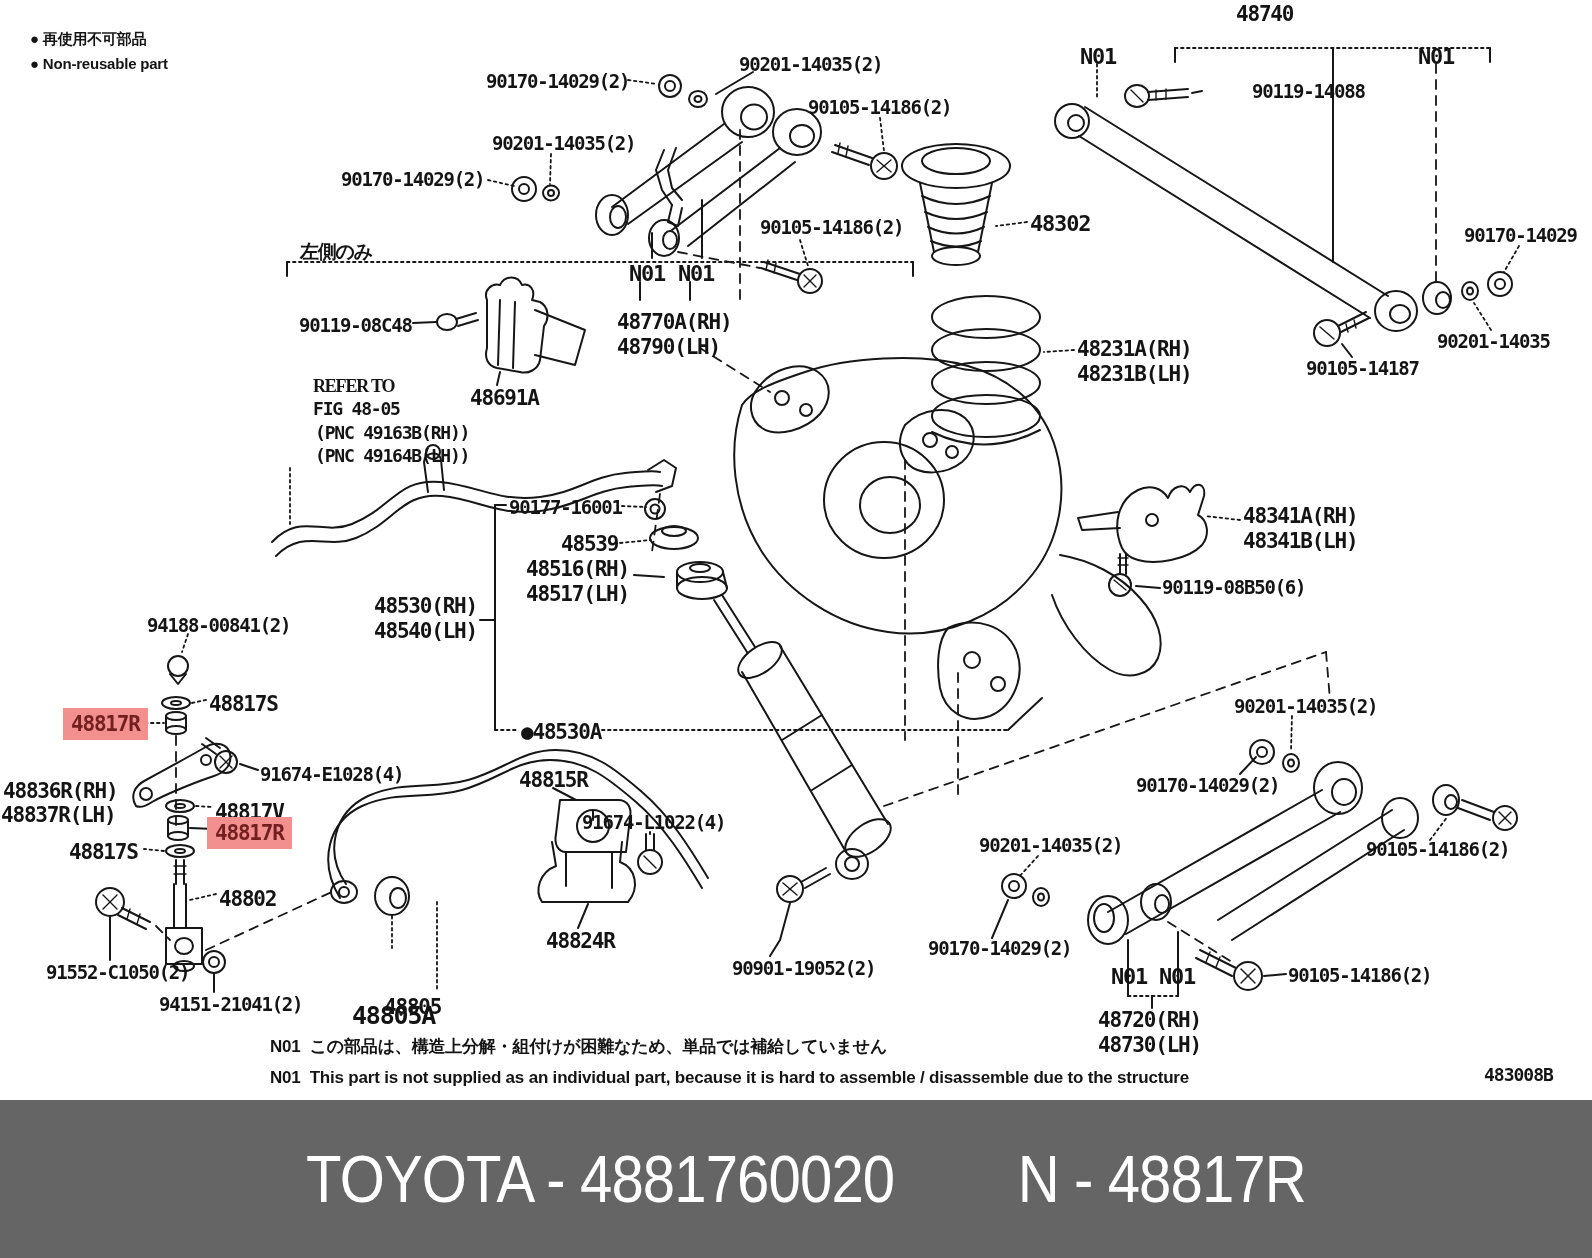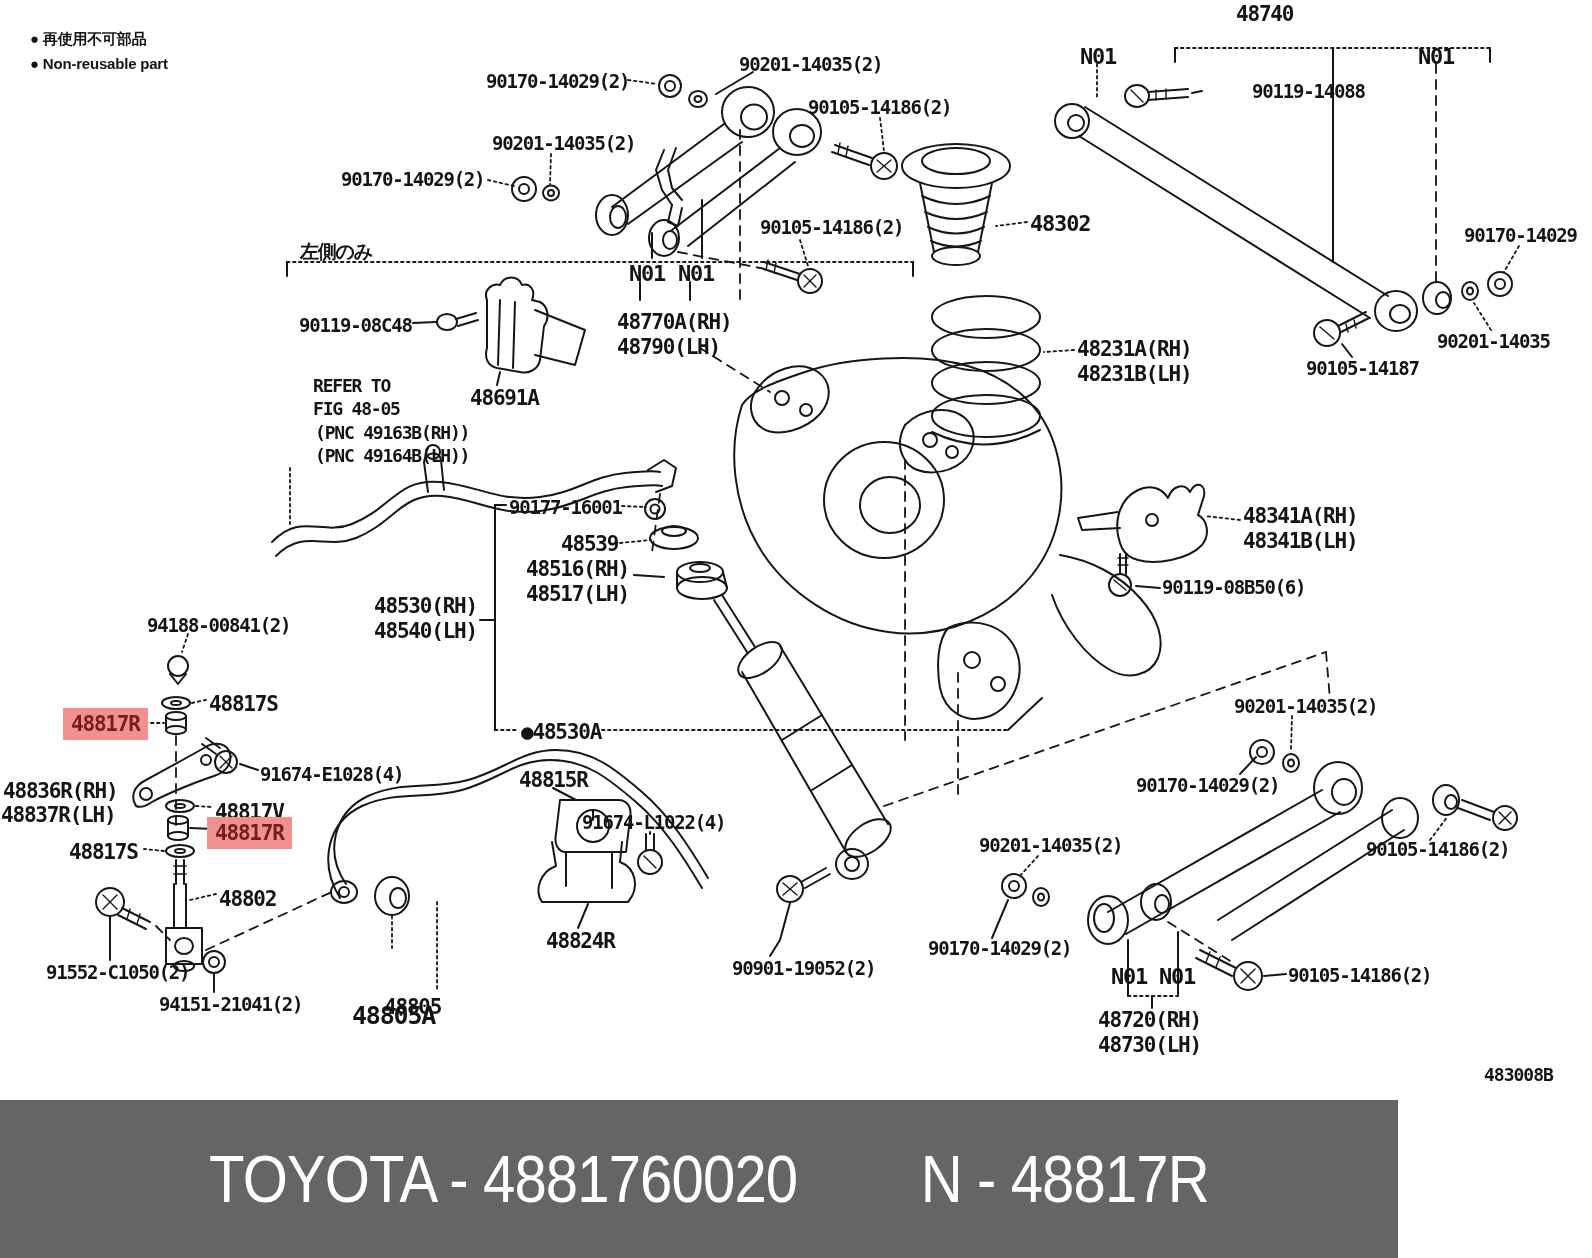--- a/index.html
+++ b/index.html
@@ -14,21 +14,21 @@
   .plabel{position:absolute;font-family:"DejaVu Sans Mono","Liberation Mono",monospace;
           font-weight:bold;font-size:19px;line-height:1.05;letter-spacing:-1.2px;
           color:#141414;white-space:pre;}
   .plabel.hl{background:var(--hl-bg,#f29090);color:var(--hl-tx,#741f1f);padding:5px 8px;}
   .legend{position:absolute;left:30px;top:26px;font-size:15px;font-weight:bold;line-height:25px;letter-spacing:-0.2px;}
   .legend div{white-space:pre;}
   .notes{position:absolute;left:270px;top:1031px;font-size:17px;font-weight:bold;line-height:31px;letter-spacing:-0.2px;}
   .notes div{white-space:pre;}
   .diagram-code{position:absolute;left:1484px;top:1064px;font-family:"DejaVu Sans Mono","Liberation Mono",monospace;
           font-weight:bold;font-size:18px;letter-spacing:-1px;}
-  .footer{position:absolute;left:0;top:1100px;width:1398px;height:158px;background:var(--ft-bg,#656565);
+  .footer{position:absolute;left:0;top:1100px;width:1592px;height:158px;background:var(--ft-bg,#656565);
           display:flex;align-items:center;justify-content:center;gap:64px;}
   .footer span{color:var(--ft-tx,#ffffff);font-size:66px;font-weight:400;white-space:pre;
           transform:scaleX(0.88);transform-origin:center;letter-spacing:-1px;}
 </style>
 </head>
 <body>
 
 <div class="stage">
 
   <svg class="art" width="1592" height="1100" viewBox="0 0 1592 1100">
@@ -392,21 +392,21 @@
       <span class="plabel" style="left: 1418px; top: 45px; font-size: 22px;">N01</span>
       <span class="plabel" style="left: 1206px; top: 82px; margin-left: 46px;">90119-14088</span>
       <span class="plabel" style="left: 1030px; top: 212px; font-size: 22px;">48302</span>
       <span class="plabel" style="left: 1464px; top: 226px;">90170-14029</span>
       <span class="plabel" style="left: 1437px; top: 332px;">90201-14035</span>
       <span class="plabel" style="left: 1306px; top: 359px;">90105-14187</span>
       <span class="plabel" style="left: 1077px; top: 338px; font-size: 21px;">48231A(RH)</span>
       <span class="plabel" style="left: 1077px; top: 363px; font-size: 21px;">48231B(LH)</span>
       <span class="plabel" style="left: 300px; top: 242px; font-size: 19px;">左側のみ</span>
       <span class="plabel" style="left: 299px; top: 316px;">90119-08C48</span>
-      <span class="plabel" style="left: 313px; top: 377px; font-size: 18px;">REFER TO</span>
+      <span class="plabel" style="left: 313px; top: 377px; font-size: 18px; font-family: Liberation Serif, serif;">REFER TO</span>
       <span class="plabel" style="left: 313px; top: 400px; font-size: 18px;">FIG 48-05</span>
       <span class="plabel" style="left: 315px; top: 424px; font-size: 18px;">(PNC 49163B(RH))</span>
       <span class="plabel" style="left: 315px; top: 447px; font-size: 18px;">(PNC 49164B(LH))</span>
       <span class="plabel" style="left: 470px; top: 387px; font-size: 21px;">48691A</span>
       <span class="plabel" style="left: 509px; top: 498px;">90177-16001</span>
       <span class="plabel" style="left: 561px; top: 533px; font-size: 21px;">48539</span>
       <span class="plabel" style="left: 526px; top: 558px; font-size: 21px;">48516(RH)</span>
       <span class="plabel" style="left: 526px; top: 583px; font-size: 21px;">48517(LH)</span>
       <span class="plabel" style="left: 374px; top: 595px; font-size: 21px;">48530(RH)</span>
       <span class="plabel" style="left: 374px; top: 620px; font-size: 21px;">48540(LH)</span>
@@ -437,20 +437,24 @@
       <span class="plabel" style="left: 979px; top: 836px;">90201-14035(2)</span>
       <span class="plabel" style="left: 928px; top: 939px;">90170-14029(2)</span>
       <span class="plabel" style="left: 1111px; top: 965px; font-size: 22px;">N01</span>
       <span class="plabel" style="left: 1159px; top: 965px; font-size: 22px;">N01</span>
       <span class="plabel" style="left: 1366px; top: 840px;">90105-14186(2)</span>
       <span class="plabel" style="left: 1288px; top: 966px;">90105-14186(2)</span>
       <span class="plabel" style="left: 1098px; top: 1009px; font-size: 21px;">48720(RH)</span>
       <span class="plabel" style="left: 1098px; top: 1034px; font-size: 21px;">48730(LH)</span>
     </div>
 
+  <div class="notes">
+    <div>N01  この部品は、構造上分解・組付けが困難なため、単品では補給していません</div>
+    <div>N01  This part is not supplied as an individual part, because it is hard to assemble / disassemble due to the structure</div>
+  </div>
 
   <div class="diagram-code">483008B</div>
 
   <div class="footer">
     <span>TOYOTA - 4881760020</span>
     <span>N - 48817R</span>
   </div>
 
 </div>
 

